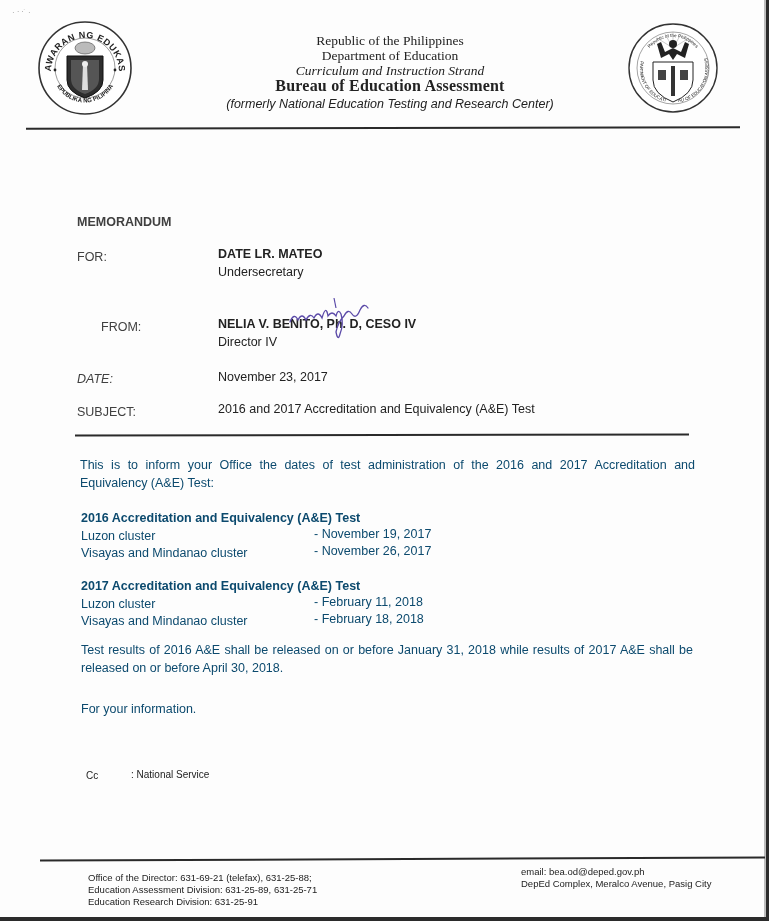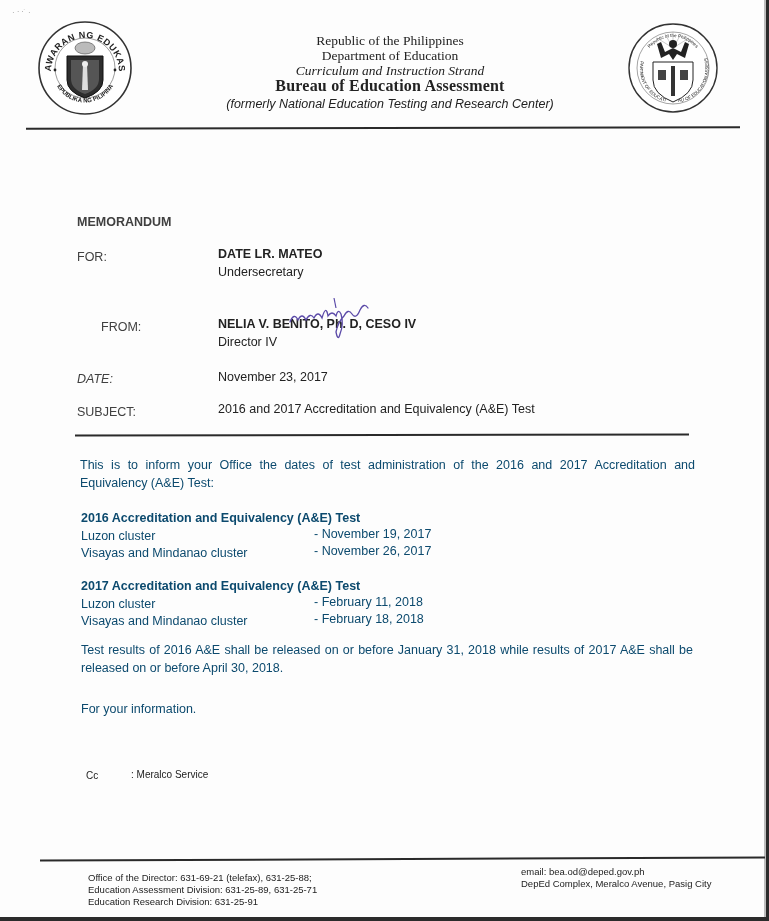--- a/index.html
+++ b/index.html
@@ -149,21 +149,21 @@
   <div class="abs para" style="left:81px;top:595px;">Luzon cluster</div>
   <div class="abs para" style="left:314px;top:593px;">- February 11, 2018</div>
   <div class="abs para" style="left:81px;top:612px;">Visayas and Mindanao cluster</div>
   <div class="abs para" style="left:314px;top:610px;">- February 18, 2018</div>
 
   <div class="abs para" style="left:81px;top:641px;width:612px;text-align:justify;">Test results of 2016 A&amp;E shall be released on or before January 31, 2018 while results of 2017 A&amp;E shall be released on or before April 30, 2018.</div>
 
   <div class="abs para" style="left:81px;top:700px;">For your information.</div>
 
   <div class="abs" style="left:86px;top:770px;font-size:10px;color:#222;">Cc</div>
-  <div class="abs" style="left:131px;top:769px;font-size:10px;color:#222;">: Meralco Service</div>
+  <div class="abs" style="left:131px;top:769px;font-size:10px;color:#222;">: National Service</div>
 
   <div class="rule" style="left:40px;top:858px;width:725px;height:1.5px;transform:rotate(-0.25deg);"></div>
 
   <div class="abs footer-text" style="left:88px;top:872px;">Office of the Director: 631-69-21 (telefax), 631-25-88;</div>
   <div class="abs footer-text" style="left:88px;top:884px;">Education Assessment Division: 631-25-89, 631-25-71</div>
   <div class="abs footer-text" style="left:88px;top:896px;">Education Research Division: 631-25-91</div>
 
   <div class="abs footer-text" style="left:521px;top:866px;">email: bea.od@deped.gov.ph</div>
   <div class="abs footer-text" style="left:521px;top:878px;">DepEd Complex, Meralco Avenue, Pasig City</div>
 </div>

